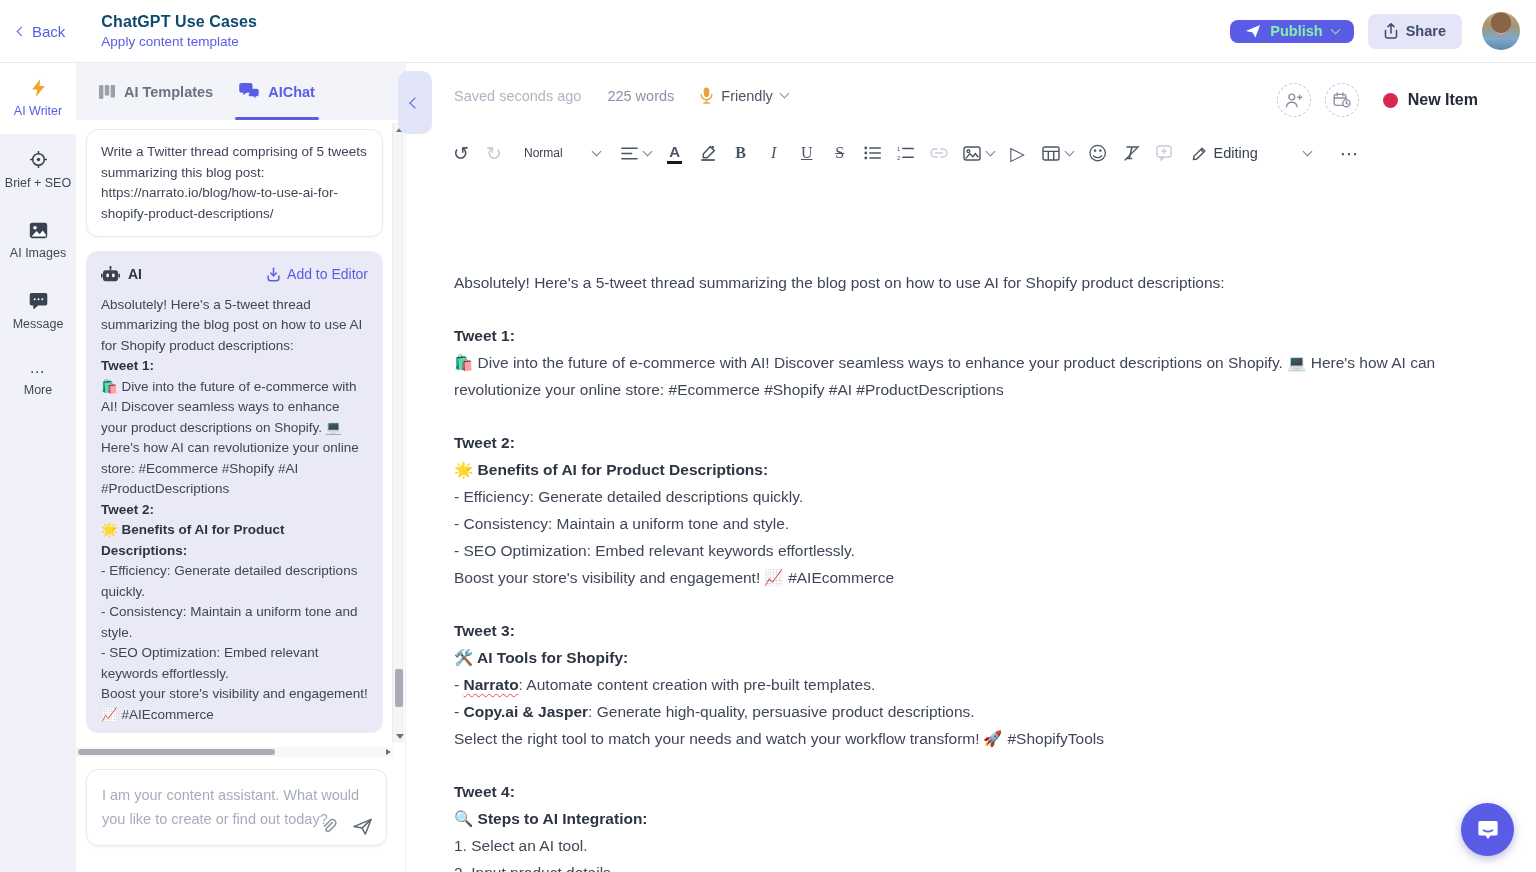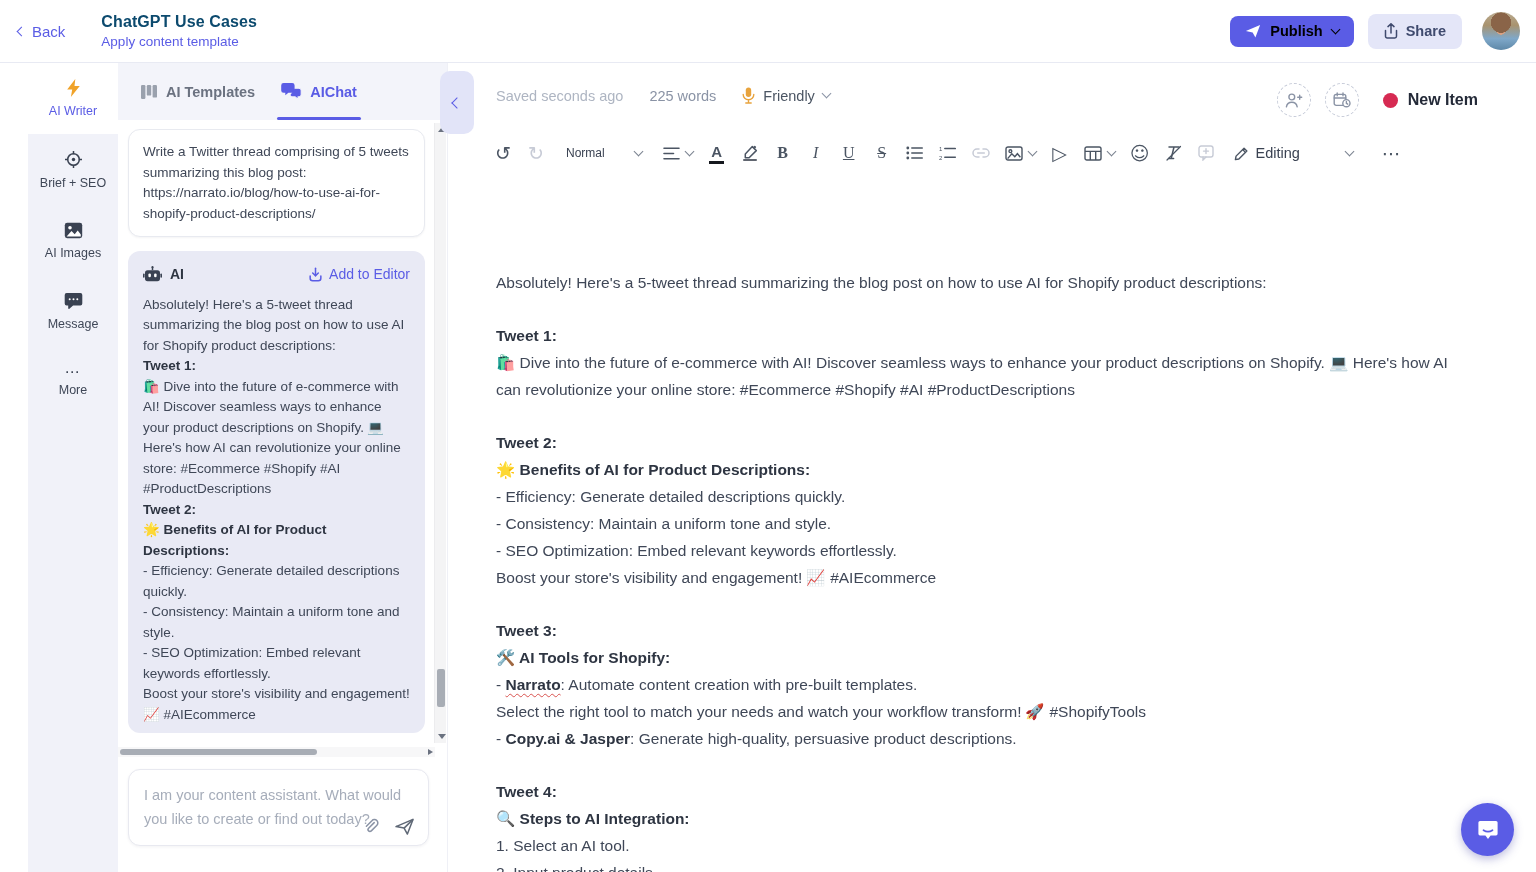--- a/index.html
+++ b/index.html
@@ -11,33 +11,33 @@
   .chev.left { transform:rotate(135deg); margin-top:0; }
   svg { display:block; }
 
   
   .header { position:absolute; top:0; left:0; right:0; height:63px; background:#fff; border-bottom:1px solid #E8EAF3; display:flex; align-items:center; z-index:20; }
   .back-btn { display:flex; align-items:center; gap:7px; color:#5A5CE5; font-size:15px; margin-left:18px; cursor:pointer; }
   .title-block { margin-left:36px; }
   .doc-title { font-size:16px; font-weight:700; color:#0c4a6e; letter-spacing:.1px; }
   .template-link { font-size:13.5px; color:#5A5CE5; margin-top:3px; cursor:pointer; }
   .header-right { margin-left:auto; display:flex; align-items:center; gap:14px; margin-right:16px; }
-  .btn-publish { display:flex; align-items:center; gap:9px; background:#5A5CE5; color:#000000; font-size:14.5px; font-weight:600; height:31px; padding:0 15px; border-radius:8px; cursor:pointer; }
+  .btn-publish { display:flex; align-items:center; gap:9px; background:#5A5CE5; color:#86efac; font-size:14.5px; font-weight:600; height:23px; padding:0 15px; border-radius:8px; cursor:pointer; }
   .btn-share { display:flex; align-items:center; gap:8px; background:#E4E6F8; color:#3F4A6E; font-size:14.5px; font-weight:600; height:35px; padding:0 16px; border-radius:8px; cursor:pointer; }
   .avatar { width:38px; height:38px; border-radius:50%; margin-left:6px; cursor:pointer;
     background:
       radial-gradient(circle at 50% 28%, #8a6448 0 30%, transparent 31%),
       radial-gradient(circle at 50% 46%, #d9a183 0 18%, transparent 19%),
       linear-gradient(180deg,#b9a98e 0%, #a9936f 35%, #7fa8c9 70%, #5e88a8 100%); }
 
   
   .app { position:absolute; top:63px; left:0; right:0; bottom:0; display:flex; }
 
   
-  .rail { width:90px; background:#F1F2F9; flex:none;margin-left:28px; }
+  .rail { width:76px; background:#F1F2F9; flex:none; }
   .rail-item { height:71px; display:flex; flex-direction:column; align-items:center; justify-content:center; gap:7px; font-size:12.5px; color:#3F4757; cursor:pointer; }
   .rail-item.active { background:#fff; color:#5A5CE5; }
   .rail-item .dots { font-size:15px; letter-spacing:2px; color:#3A4252; line-height:8px; }
 
   
   .chat-panel { width:330px; flex:none; background:#fff; border-right:1px solid #EFF0F6; position:relative; display:flex; flex-direction:column; }
   .tabbar { height:57px; background:#F3F4FA; display:flex; align-items:stretch; padding-left:22px; gap:26px; flex:none; }
   .tab { display:flex; align-items:center; gap:8px; font-size:14.5px; font-weight:600; color:#6B7280; position:relative; cursor:pointer; }
   .tab.active { color:#5A5CE5; }
   .tab.active::after { content:""; position:absolute; left:-4px; right:-4px; bottom:0; height:3px; border-radius:2px; background:#5A5CE5; }
@@ -405,22 +405,22 @@
         <p class="tline"><span>🛍️ Dive into the future of e-commerce with AI! Discover seamless ways to enhance your product descriptions on Shopify. 💻 Here's how AI can revolutionize your online store: #Ecommerce #Shopify #AI #ProductDescriptions</span></p>
         <p class="tline gap"><span class="b">Tweet 2:</span></p>
         <p class="tline"><span class="b">🌟 Benefits of AI for Product Descriptions:</span></p>
         <p class="tline"><span>- Efficiency: Generate detailed descriptions quickly.</span></p>
         <p class="tline"><span>- Consistency: Maintain a uniform tone and style.</span></p>
         <p class="tline"><span>- SEO Optimization: Embed relevant keywords effortlessly.</span></p>
         <p class="tline"><span>Boost your store's visibility and engagement! 📈 #AIEcommerce</span></p>
         <p class="tline gap"><span class="b">Tweet 3:</span></p>
         <p class="tline"><span class="b">🛠️ AI Tools for Shopify:</span></p>
         <p class="tline"><span>- </span><span class="b sq">Narrato</span><span>: Automate content creation with pre-built templates.</span></p>
+        <p class="tline"><span>- </span><span class="b">Copy.ai &amp; Jasper</span><span>: Generate high-quality, persuasive product descriptions.</span></p>
         <p class="tline"><span>Select the right tool to match your needs and watch your workflow transform! 🚀 #ShopifyTools</span></p>
-        <p class="tline"><span>- </span><span class="b">Copy.ai &amp; Jasper</span><span>: Generate high-quality, persuasive product descriptions.</span></p>
         <p class="tline gap"><span class="b">Tweet 4:</span></p>
         <p class="tline"><span class="b">🔍 Steps to AI Integration:</span></p>
         <p class="tline"><span>1. Select an AI tool.</span></p>
         <p class="tline"><span>2. Input product details.</span></p>
       </div>
 
     <div class="intercom">
       <svg width="24" height="24" viewBox="0 0 24 24">
           <path d="M4 3h16a1.6 1.6 0 0 1 1.6 1.6v11.2a1.6 1.6 0 0 1-1.6 1.6h-5.4L12 21l-2.6-3.6H4a1.6 1.6 0 0 1-1.6-1.6V4.6A1.6 1.6 0 0 1 4 3z" fill="#fff"></path>
           <path d="M7.5 12.2c3 2 6 2 9 0" stroke="#5A5CE5" stroke-width="1.7" fill="none" stroke-linecap="round"></path>

